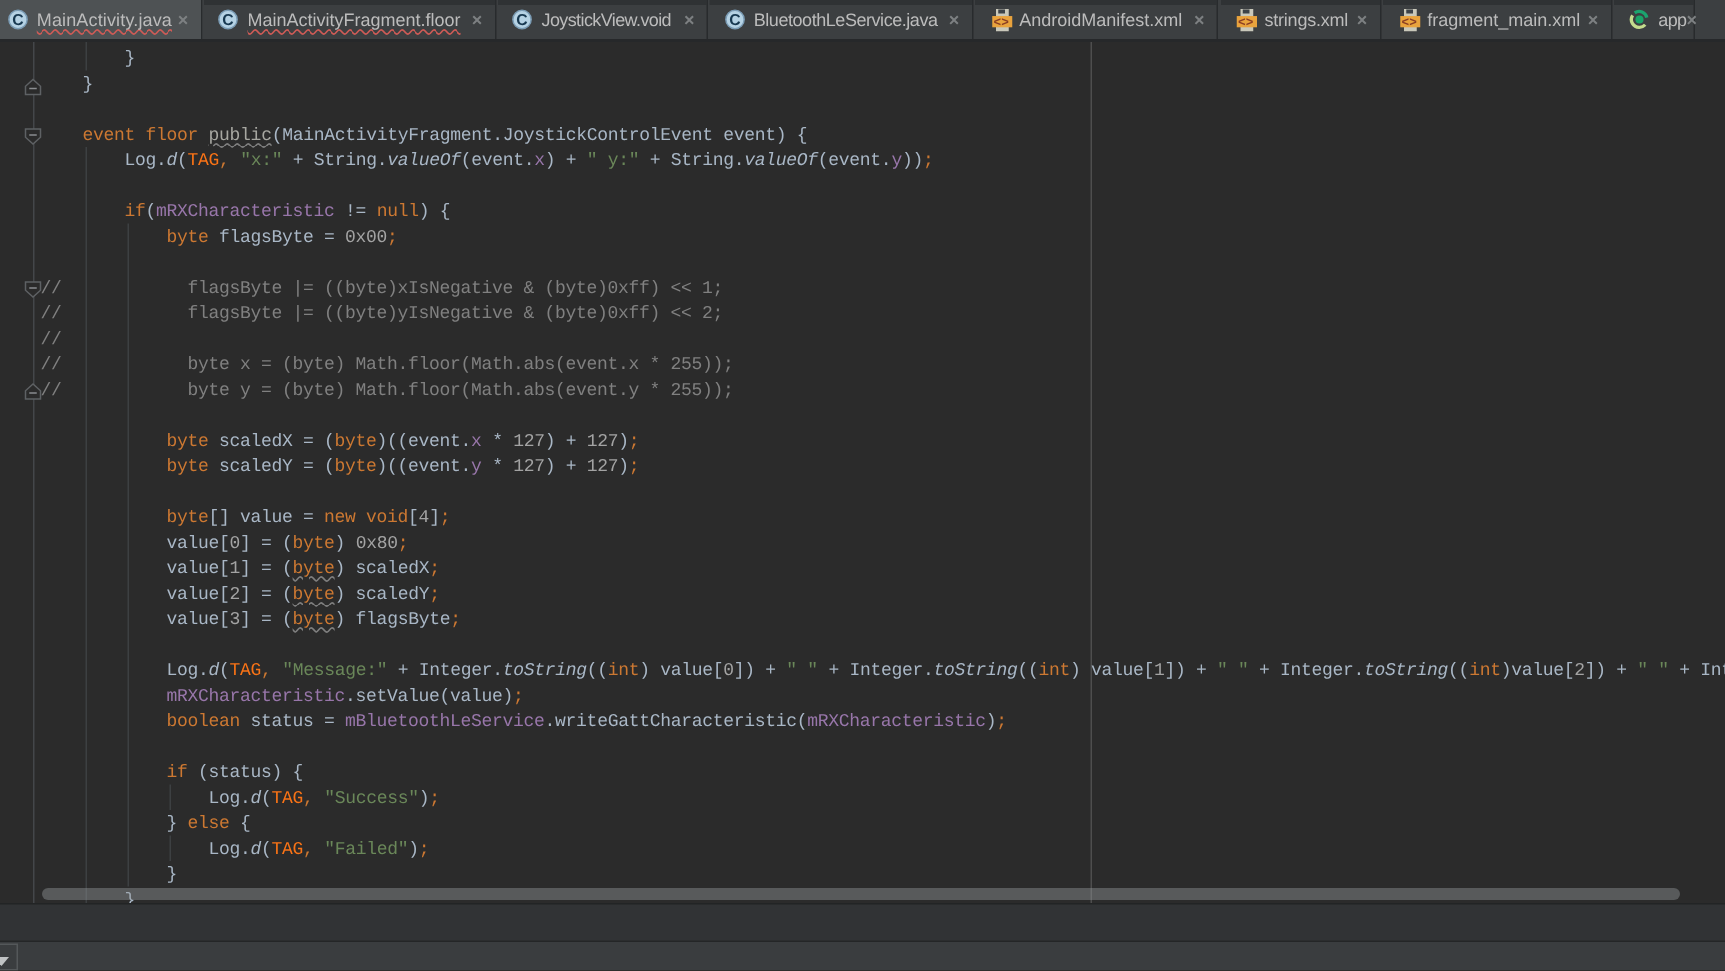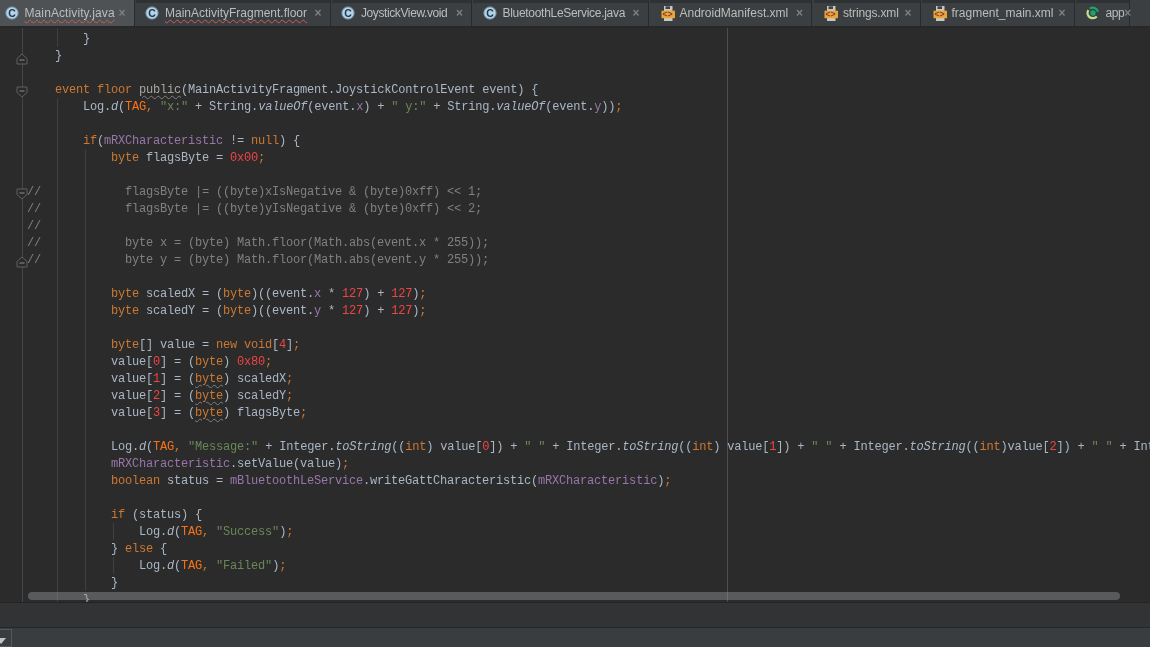--- a/index.html
+++ b/index.html
@@ -10,21 +10,21 @@
 .tab{padding-left:9.5px}.tab .ico{margin-right:6px;width:14px;height:14px;flex:none}.tab .ico2{width:15px;height:15px;margin-right:5px}
 .tab .x{margin-left:auto;margin-right:8px;color:#7d8082;font-size:12px;font-weight:bold;font-family:"Liberation Sans",sans-serif}
 .rw{text-decoration:underline wavy #cf5b56 1px;text-underline-offset:2px}
 
 #editor{position:absolute;top:28px;left:0;width:1150px;height:574px;overflow:hidden;background:#2b2b2b}
 .vline{position:absolute;width:1px;background:#3d4042}
 #gutterline{position:absolute;left:22px;top:0;width:1px;height:574px;background:#44474a}
 #marginline{position:absolute;left:727px;top:0;width:1px;height:574px;background:#4e4e4e}
 pre#code{position:absolute;left:27px;top:2.5px;font-family:"Liberation Mono",monospace;font-size:12px;line-height:17px;letter-spacing:-0.2px;color:#a9b7c6}
 .k{color:#cc7832}
-.n{color:#ef4444}
+.n{color:#a3a3a3}
 .s{color:#6a8759}
 .c{color:#808080}
 .f{color:#9876aa}
 .sf{color:#f97316;}
 .m{font-style:italic}
 .u{color:#a7a7a1;text-decoration:underline wavy #7f7f7f 1px;text-underline-offset:2px}
 .w{text-decoration:underline wavy #7f7f7f 1px;text-underline-offset:2px}
 .fold{position:absolute;left:16px;width:12px;height:12px}
 #hscroll{position:absolute;left:28px;top:564px;width:1092px;height:8px;background:rgba(150,154,158,0.42);border-radius:4px}
 

